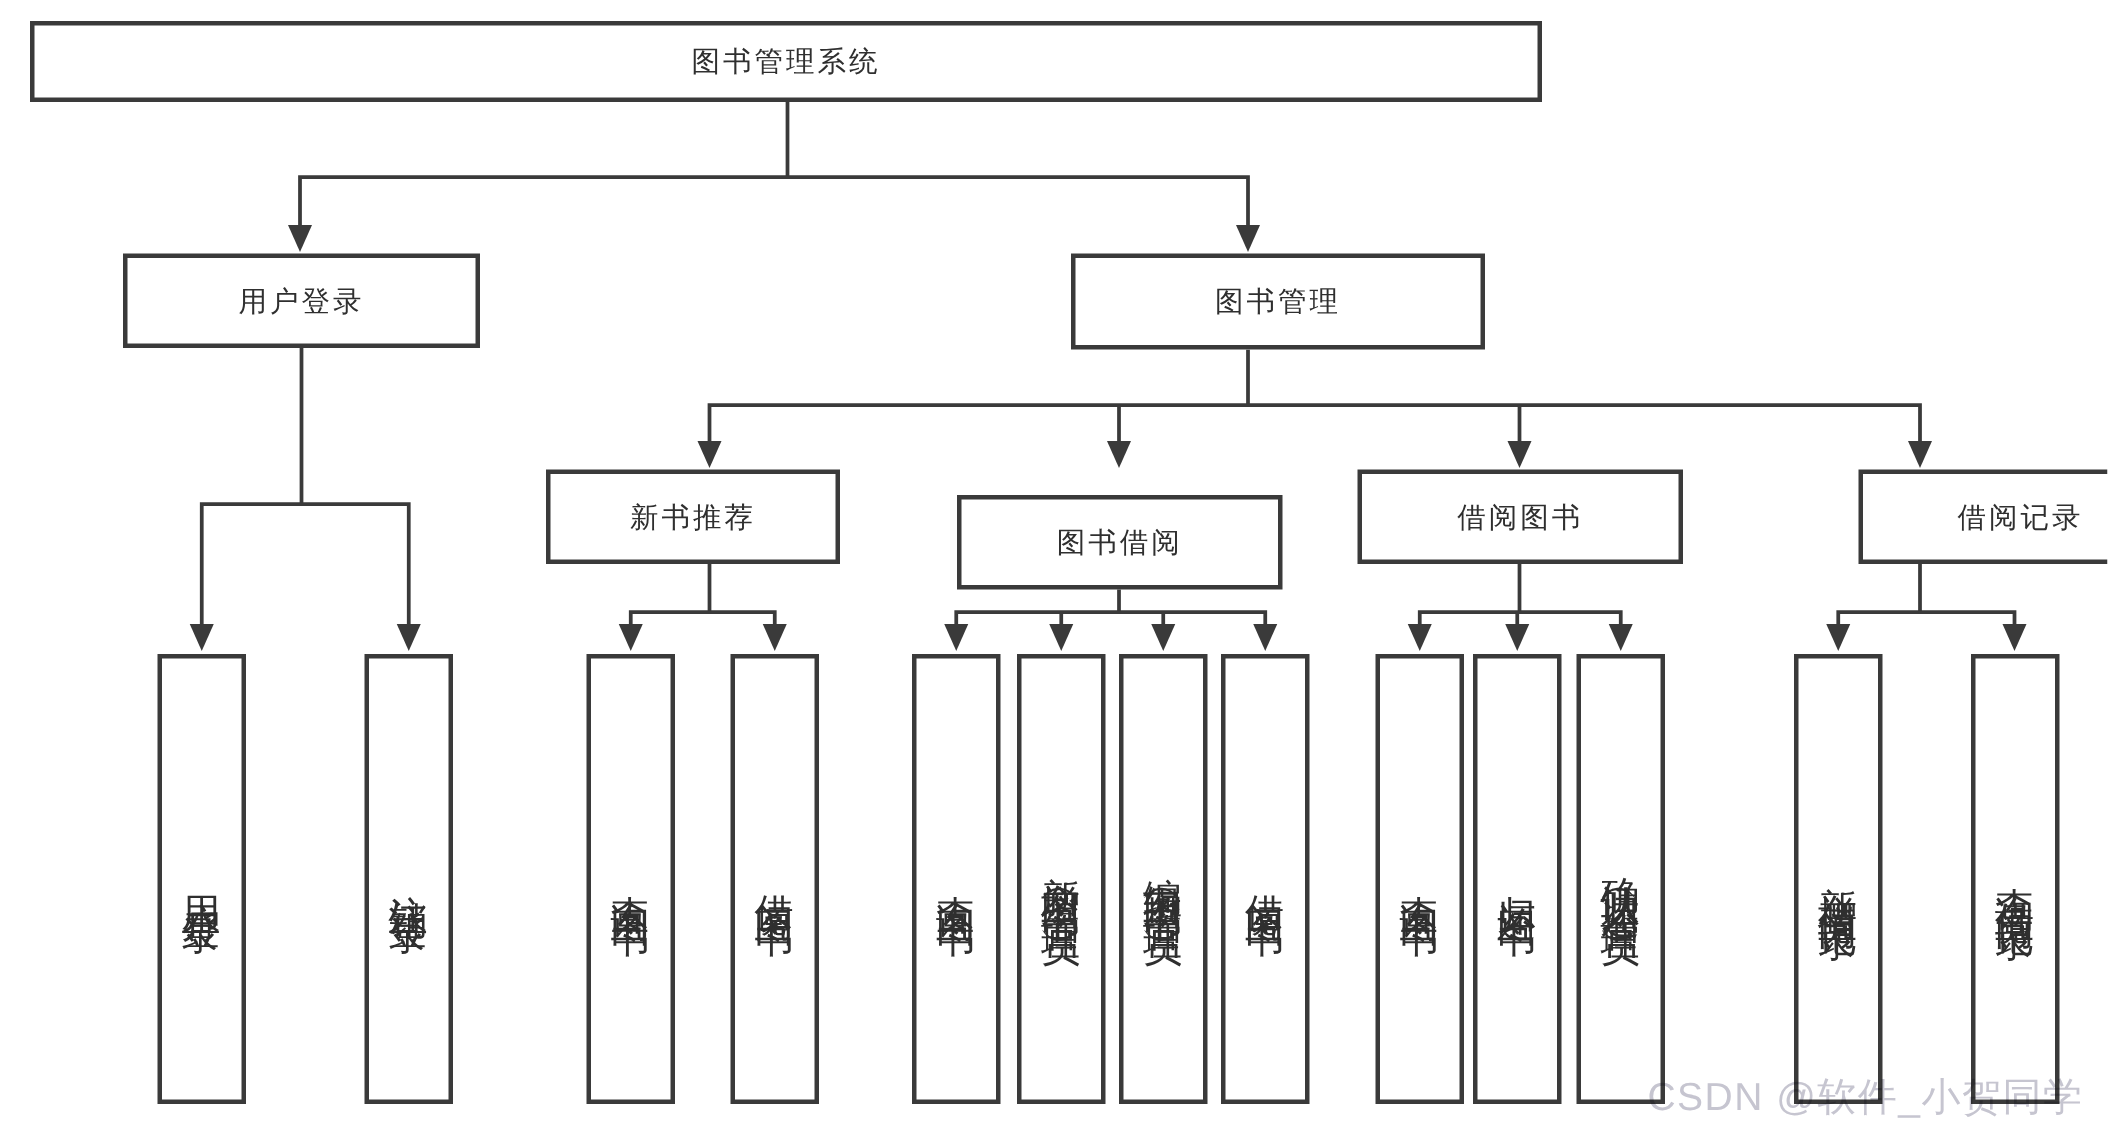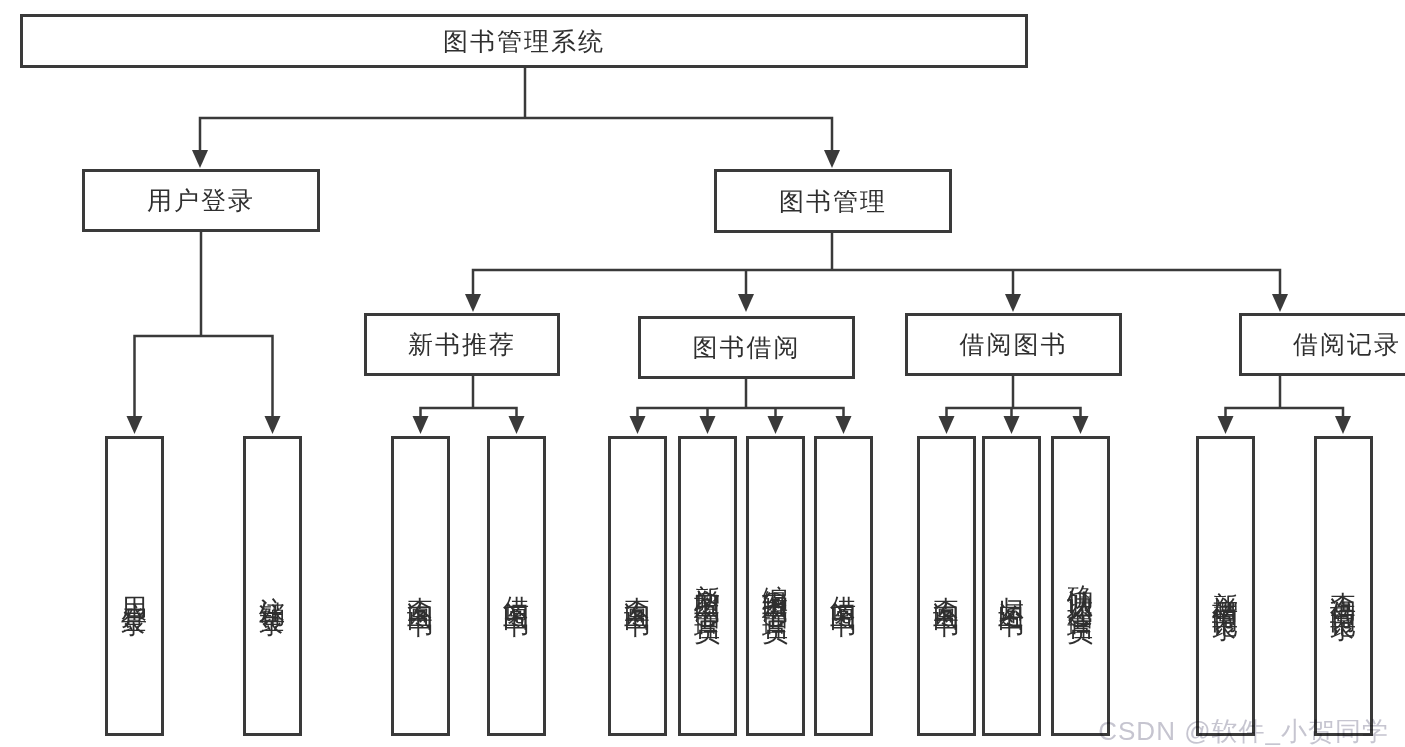--- a/index.html
+++ b/index.html
@@ -13,37 +13,37 @@
   }
   svg.wires{position:absolute;left:0;top:0;width:1405px;height:747px;}
   .node{
     position:absolute;
     box-sizing:border-box;
     background:#ffffff;
     border:3px solid #3a3a3a;
     display:flex;align-items:center;justify-content:center;
   }
   .node.hbox span{
-    font-size:25px;
+    font-size:19px;
     letter-spacing:2px;
     white-space:nowrap;
   }
   .node.vbox{width:59px;height:300px;top:436px;}
   .node.vbox span{
     writing-mode:vertical-rl;
     text-orientation:mixed;
     font-size:26px;
     letter-spacing:5px;
     line-height:1;
   }
   #n-root {left:20px; top:14px; width:1008px;height:54px;}
   #n-user {left:82px; top:169px;width:238px; height:63px;}
-  #n-book {left:714px;top:169px;width:238px; height:64px;}
+  #n-book {left:714px;top:169px;width:276px; height:64px;}
   #n-rec  {left:364px;top:313px;width:196px; height:63px;}
-  #n-bor  {left:638px;top:316px;width:217px; height:63px;}
+  #n-bor  {left:638px;top:330px;width:217px; height:63px;}
   #n-cur  {left:905px;top:313px;width:217px; height:63px;}
   #n-his  {left:1239px;top:313px;width:216px;height:63px;}
   #lf-user-login {left:105px;}
   #lf-logout     {left:243px;}
   #lf-rec-query  {left:391px;}
   #lf-rec-borrow {left:487px;}
   #lf-bor-query  {left:608px;}
   #lf-bor-add    {left:678px;}
   #lf-bor-edit   {left:746px;}
   #lf-bor-borrow {left:814px;}

